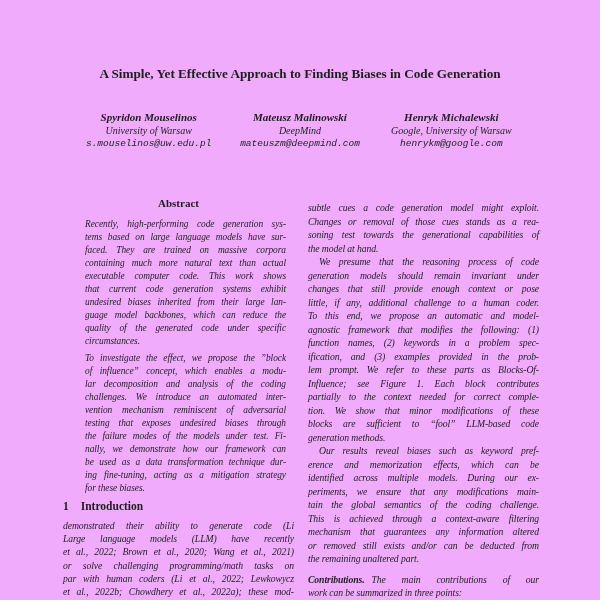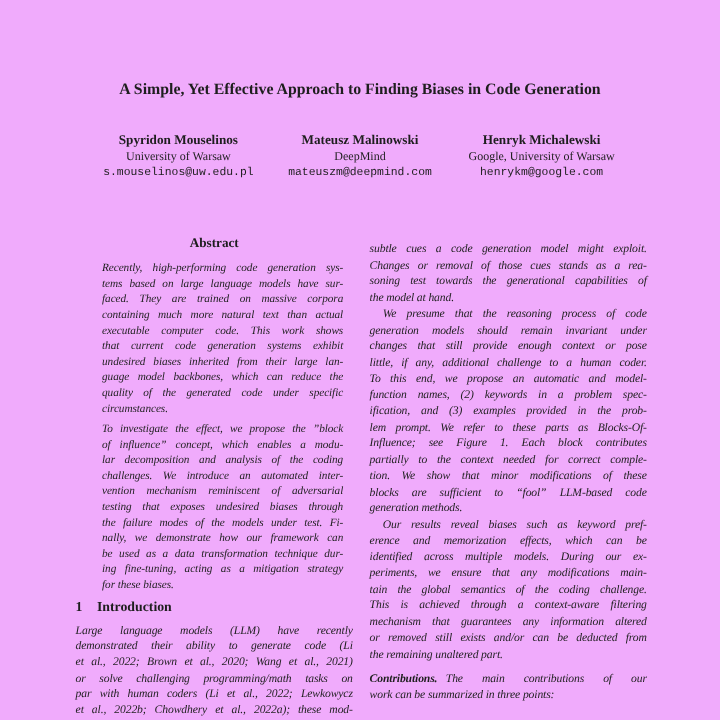--- a/index.html
+++ b/index.html
@@ -23,21 +23,21 @@
     font-size: 13.2px;
     line-height: 16px;
   }
   .authors {
     position: absolute;
     top: 110px;
     left: 73px;
     width: 454px;
     display: flex;
   }
-  .author { flex: 1; text-align: center; }
+  .author { flex: 1; text-align: center; font-style: italic; }
   .author-name { font-size: 11px; font-weight: bold; line-height: 14px; }
   .author-affil { font-size: 10px; line-height: 13px; text-align: center; }
   .author-email {
     font-family: "Liberation Mono", monospace;
     font-size: 9.5px;
     line-height: 14px;
   }
   .col-left {
     position: absolute;
     left: 63px;
@@ -140,22 +140,22 @@
           <div class="ln">nally, we demonstrate how our framework can</div>
           <div class="ln">be used as a data transformation technique dur-</div>
           <div class="ln">ing fine-tuning, acting as a mitigation strategy</div>
           <div class="ln last">for these biases.</div>
         </div>
     </div>
     <div class="section-heading">
       <span class="sec-num">1</span><span>Introduction</span>
     </div>
     <div class="para body-text">
+        <div class="ln">demonstrated their ability to generate code (Li</div>
         <div class="ln">Large language models (LLM) have recently</div>
-        <div class="ln">demonstrated their ability to generate code (Li</div>
         <div class="ln">et al., 2022; Brown et al., 2020; Wang et al., 2021)</div>
         <div class="ln">or solve challenging programming/math tasks on</div>
         <div class="ln">par with human coders (Li et al., 2022; Lewkowycz</div>
         <div class="ln">et al., 2022b; Chowdhery et al., 2022a); these mod-</div>
         <div class="ln last">els are trained with the data-driven paradigm. On-</div>
       </div>
   </div>
 
   <div class="col-right">
     <div class="para">
@@ -163,20 +163,21 @@
         <div class="ln">Changes or removal of those cues stands as a rea-</div>
         <div class="ln">soning test towards the generational capabilities of</div>
         <div class="ln last">the model at hand.</div>
       </div>
     <div class="para indent">
         <div class="ln">We presume that the reasoning process of code</div>
         <div class="ln">generation models should remain invariant under</div>
         <div class="ln">changes that still provide enough context or pose</div>
         <div class="ln">little, if any, additional challenge to a human coder.</div>
         <div class="ln">To this end, we propose an automatic and model-</div>
+        <div class="ln">agnostic framework that modifies the following: (1)</div>
         <div class="ln">function names, (2) keywords in a problem spec-</div>
         <div class="ln">ification, and (3) examples provided in the prob-</div>
         <div class="ln">lem prompt. We refer to these parts as Blocks-Of-</div>
         <div class="ln">Influence; see Figure 1. Each block contributes</div>
         <div class="ln">partially to the context needed for correct comple-</div>
         <div class="ln">tion. We show that minor modifications of these</div>
         <div class="ln">blocks are sufficient to “fool” LLM-based code</div>
         <div class="ln last">generation methods.</div>
       </div>
     <div class="para indent">

